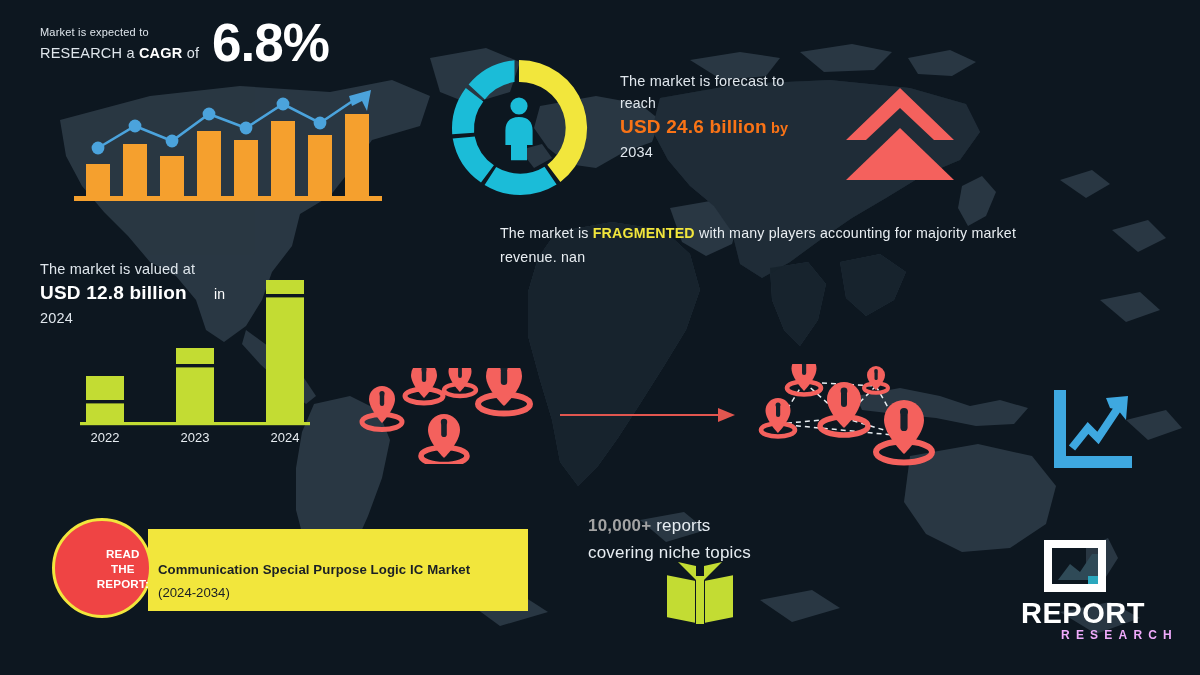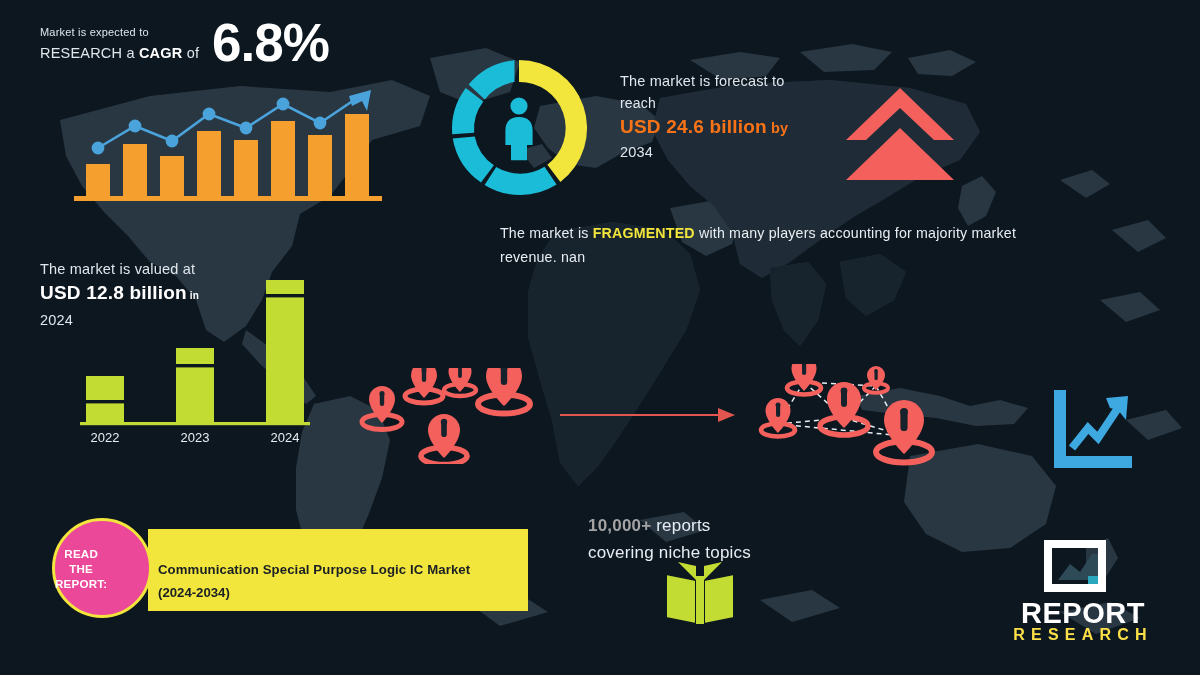--- a/index.html
+++ b/index.html
@@ -42,21 +42,21 @@
   #fc-l2 .suffix { font-size: 14.5px; font-weight: 700; }
   #fc-l3 { font-size: 14.5px; line-height: 22px; }
 
   #frag-block { left: 500px; top: 221px; width: 625px; }
   #frag-block .ln { font-size: 14.2px; line-height: 24px; }
   .hl { color: #f2e63c; font-weight: 700; }
 
   #valued-block { left: 40px; top: 258px; width: 260px; }
   #vb-l1 { font-size: 14.5px; line-height: 22px; }
   #vb-l2 { font-size: 19px; font-weight: 700; line-height: 26px; color:#fff; }
-  #vb-l2 .suffix { font-size: 10px; font-weight: 700; }
+  #vb-l2 .suffix { font-size: 14px; font-weight: 400; padding-left: 23px; }
   #vb-l3 { font-size: 14.5px; line-height: 22px; }
 
   #reports-block { left: 588px; top: 512px; width: 240px; }
   #rb-l1, #rb-l2 { font-size: 17px; line-height: 27px; color: #e7edf2; }
   #rb-l1 .n { font-weight: 700; color:#a3a3a3; }
 
   
   #orange-chart { position: absolute; left: 68px; top: 86px; width: 320px; height: 120px; }
   
   #donut { position: absolute; left: 443px; top: 52px; width: 152px; height: 152px; }
@@ -72,44 +72,44 @@
   #book-icon  { position: absolute; left: 662px; top: 560px; width: 76px; height: 66px; }
 
   
   #cta-bar {
     position: absolute; left: 148px; top: 529px;
     width: 380px; height: 82px;
     background: #f2e63c;
   }
   #cta-text { position: absolute; left: 158px; top: 558px; width: 360px; }
   #cta-title { font-size: 13.2px; font-weight: 700; color: #1a1f25; line-height: 23px; letter-spacing: .1px;}
-  #cta-years { font-size: 13.2px; font-weight: 700; color: #1a1f25; line-height: 23px; }
+  #cta-years { font-size: 13.2px; font-weight: 400; color: #1a1f25; line-height: 23px; }
   #cta-circle {
     position: absolute; left: 52px; top: 518px;
     width: 100px; height: 100px; border-radius: 50%;
-    background: #ec4899; border: 3px solid #f2e63c;
-    display: flex; align-items: center; justify-content: flex-start;
+    background: #ef4444; border: 3px solid #f2e63c;
+    display: flex; align-items: center; justify-content: flex-end;
   }
   #cta-circle span {
     font-size: 11.6px; font-weight: 700; color: #ffffff;
     text-align: center; line-height: 15px; letter-spacing: .2px;
   }
 
   
   #logo { position: absolute; left: 988px; top: 536px; width: 190px; height: 112px; }
   #logo-mark { position: absolute; left: 52px; top: 0px; width: 70px; height: 60px; }
   #logo-name {
     position: absolute; left: 0px; top: 62px; width: 190px;
     text-align: center; font-size: 29px; font-weight: 700;
     color: #ffffff; letter-spacing: .5px; line-height: 30px;
   }
   #logo-sub {
     position: absolute; left: 0px; top: 92px; width: 190px;
-    text-align: center; font-size: 16px; font-weight: 700;
-    color: #fde047; letter-spacing: 6.2px; line-height: 14px;
+    text-align: right; font-size: 12px; font-weight: 700;
+    color: #f0abfc; letter-spacing: 6.2px; line-height: 14px;
   }
 </style>
 </head>
 <body>
 
 <div id="stage">
 
   <svg id="worldmap" viewBox="0 0 1200 675">
     <rect x="0" y="0" width="1200" height="675" fill="#0d1720"></rect>
     <g fill="#2b3945" opacity="0.95">

